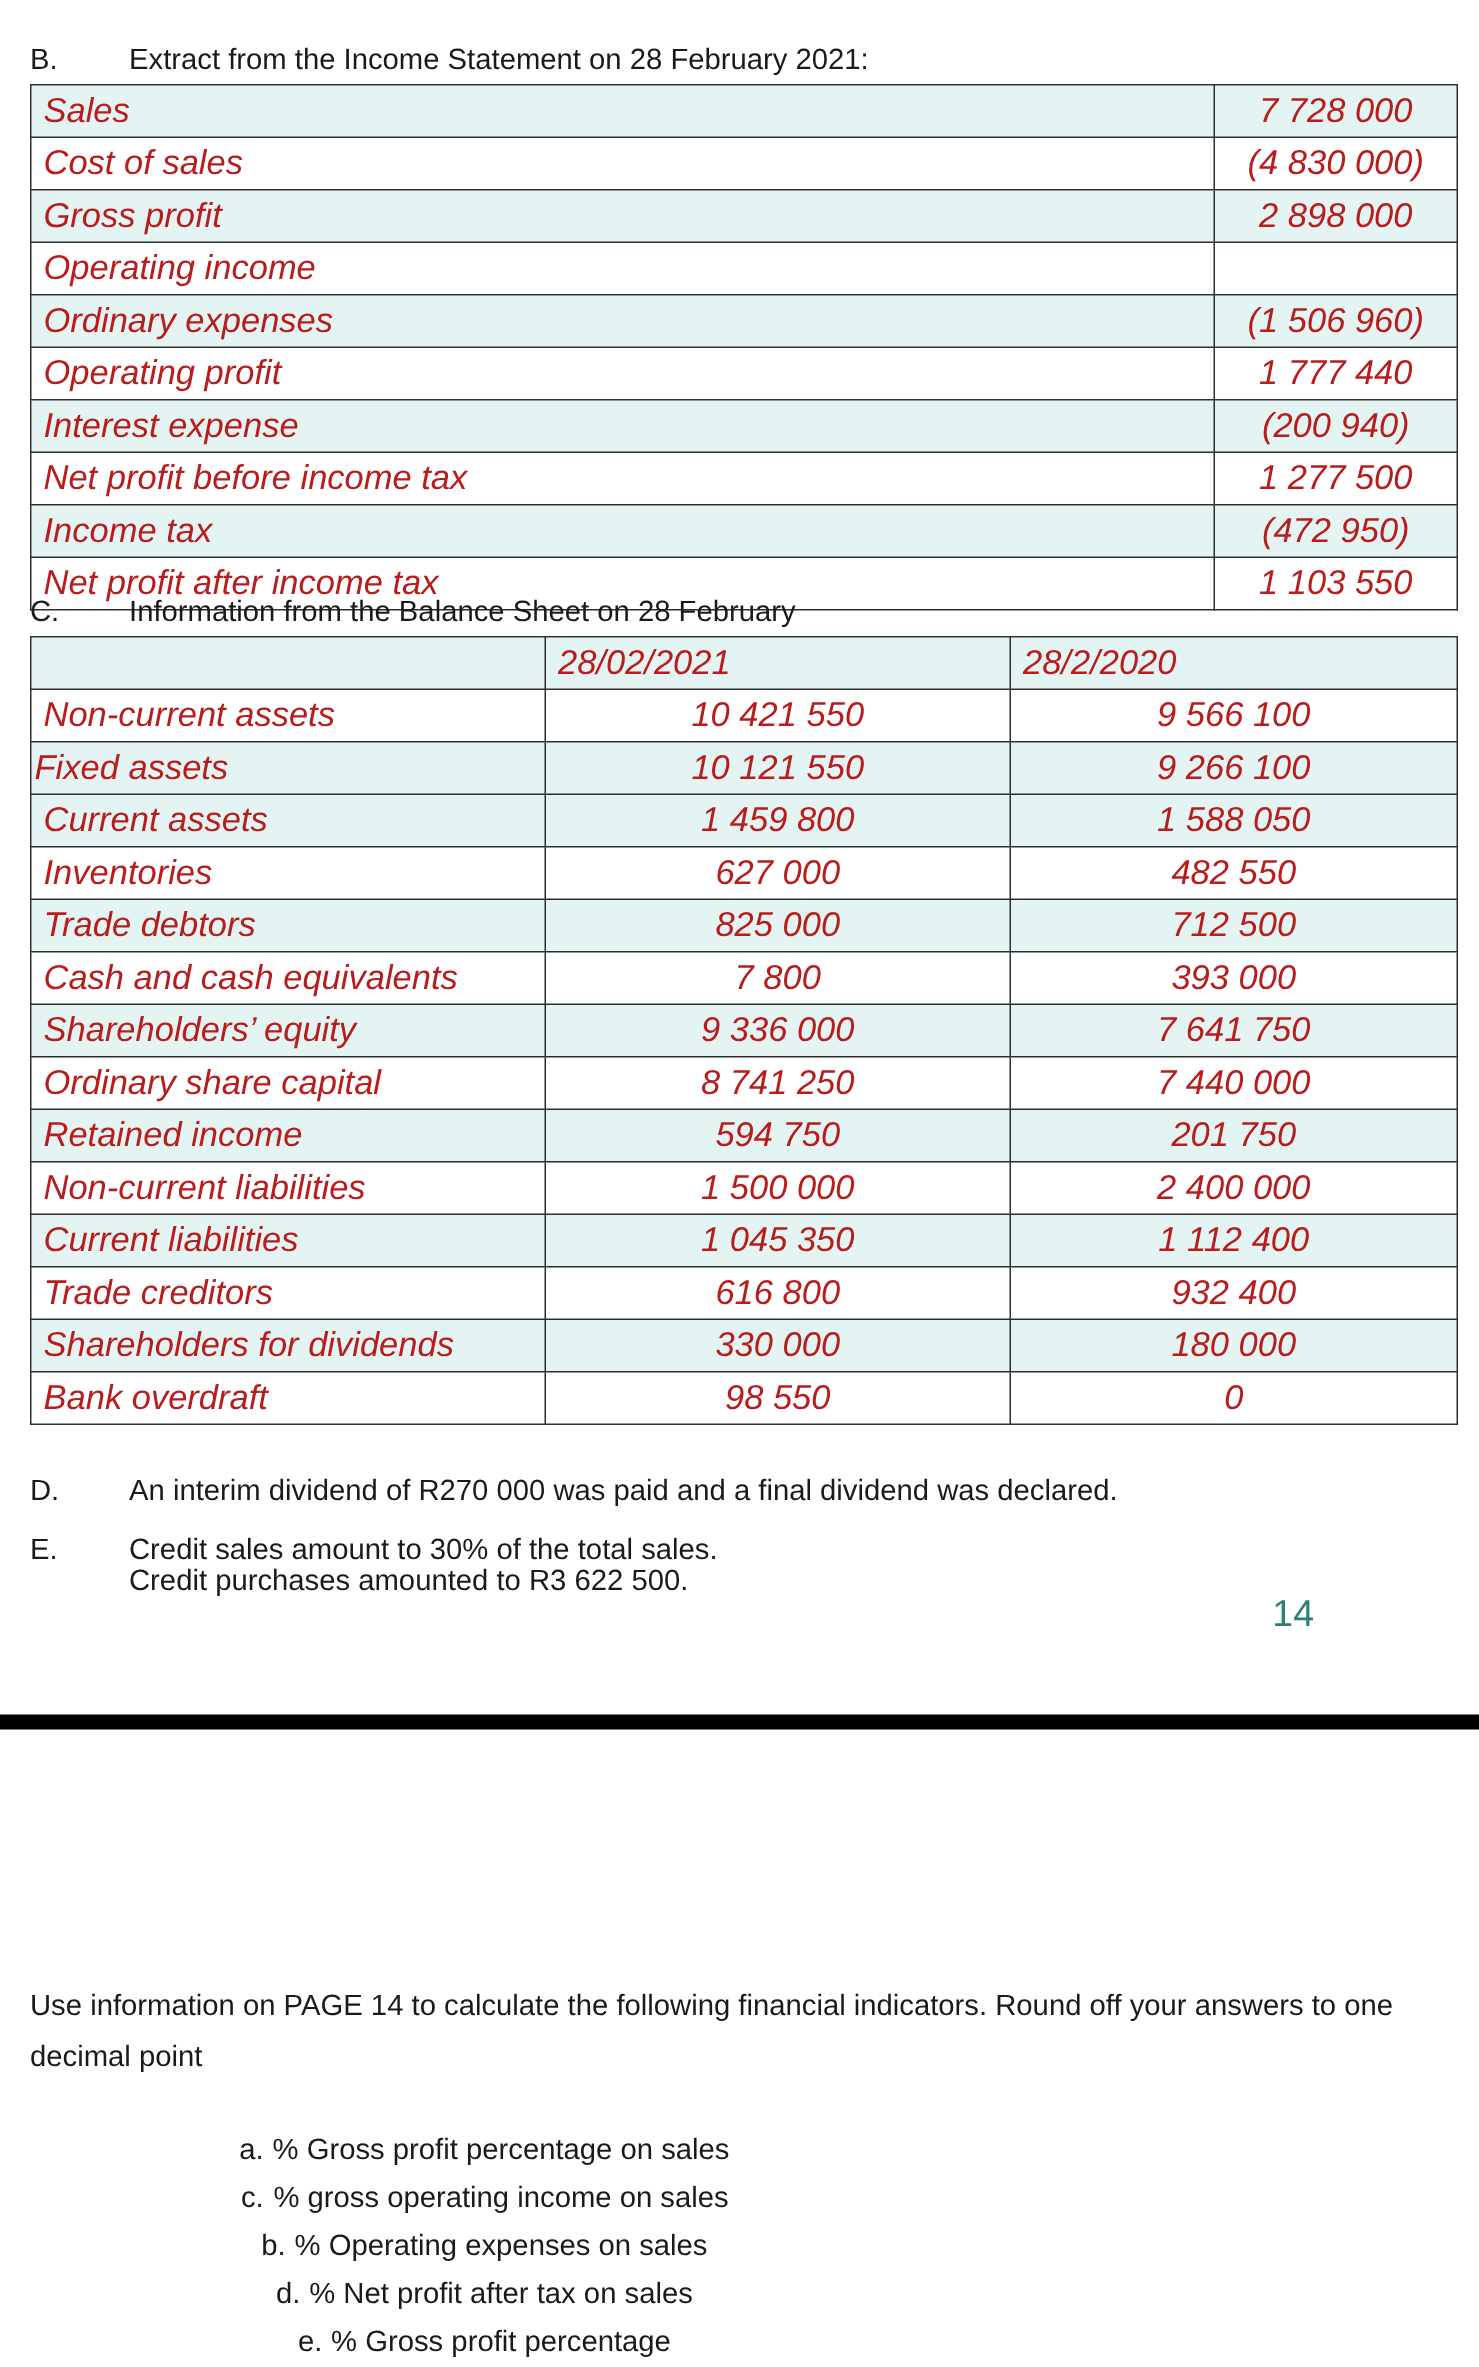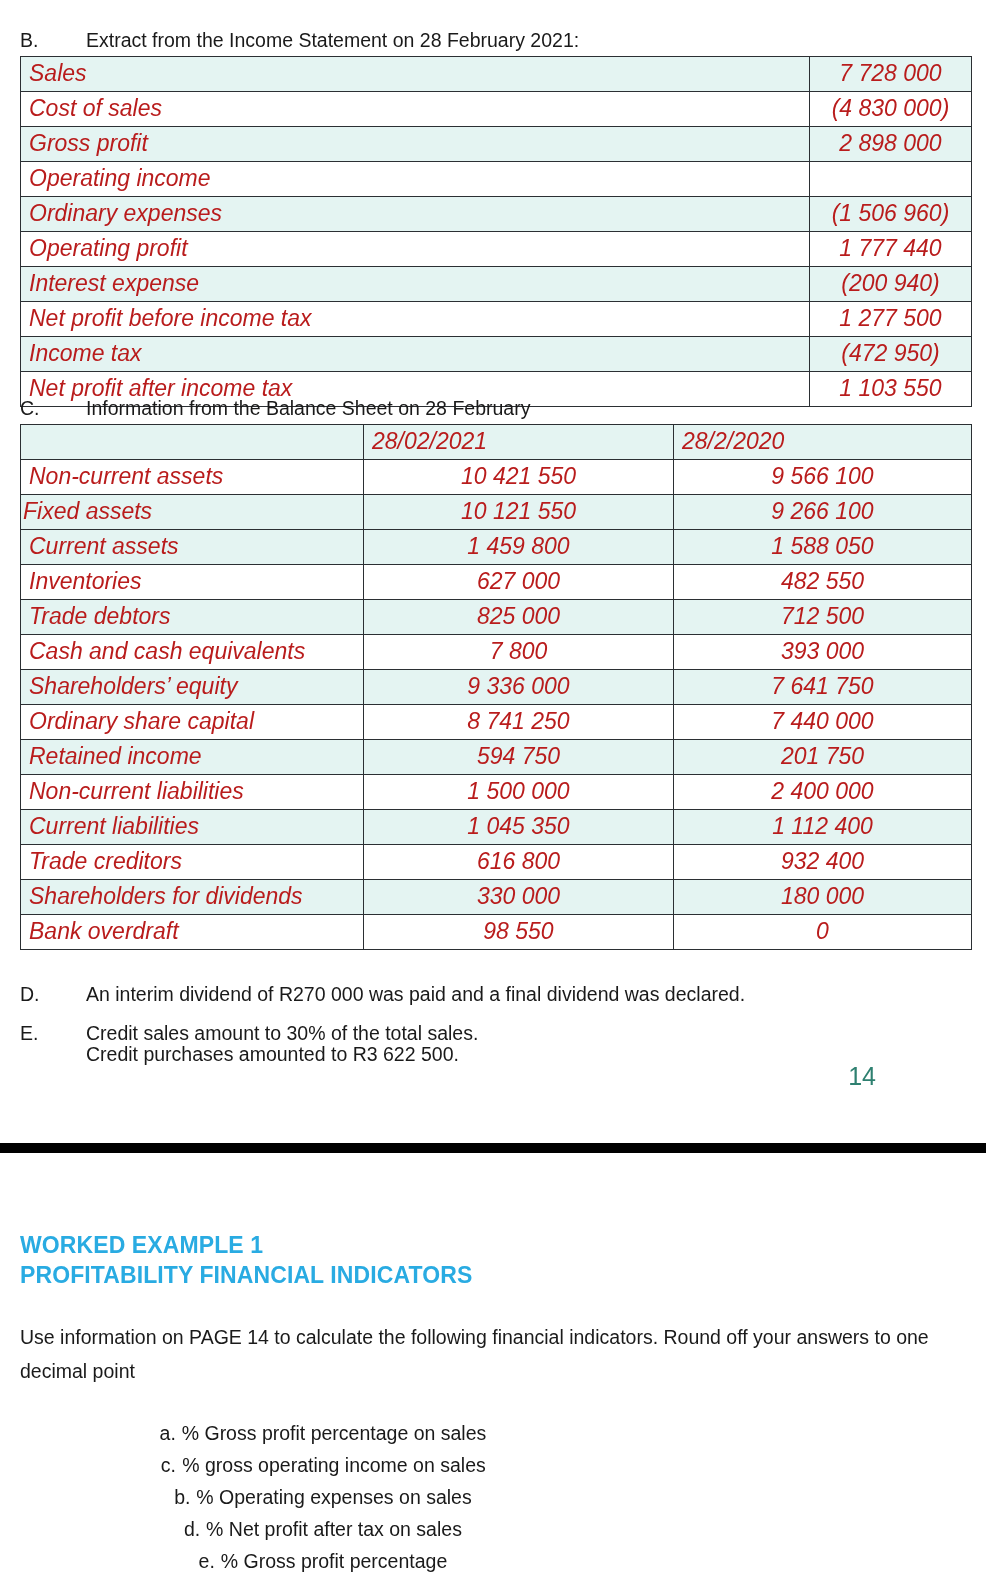--- a/index.html
+++ b/index.html
@@ -300,24 +300,20 @@
 
   <div class="note" style="left:20px; top:1009px;margin-top:12px;">
     <span class="letter">E.</span><span>Credit sales amount to 30% of the total sales.</span>
   </div>
   <div class="note-sub" style="left:86px; top:1042px;">Credit purchases amounted to R3 622 500.</div>
 
   <div id="page-number">14</div>
 
   <div id="divider-bar"></div>
 
-  <div id="worked-heading">
-    <div>WORKED EXAMPLE 1</div>
-    <div>PROFITABILITY FINANCIAL INDICATORS</div>
-  </div>
 
   <div id="instructions">Use information on PAGE 14 to calculate the following financial indicators.  Round off your answers to one decimal point</div>
 
   <div id="indicator-list">
     <div class="row">
       <span class="marker">a.</span><span>% Gross profit percentage on sales</span>
     </div>
     <div class="row">
       <span class="marker">c.</span><span>% gross operating income on sales</span>
     </div>

